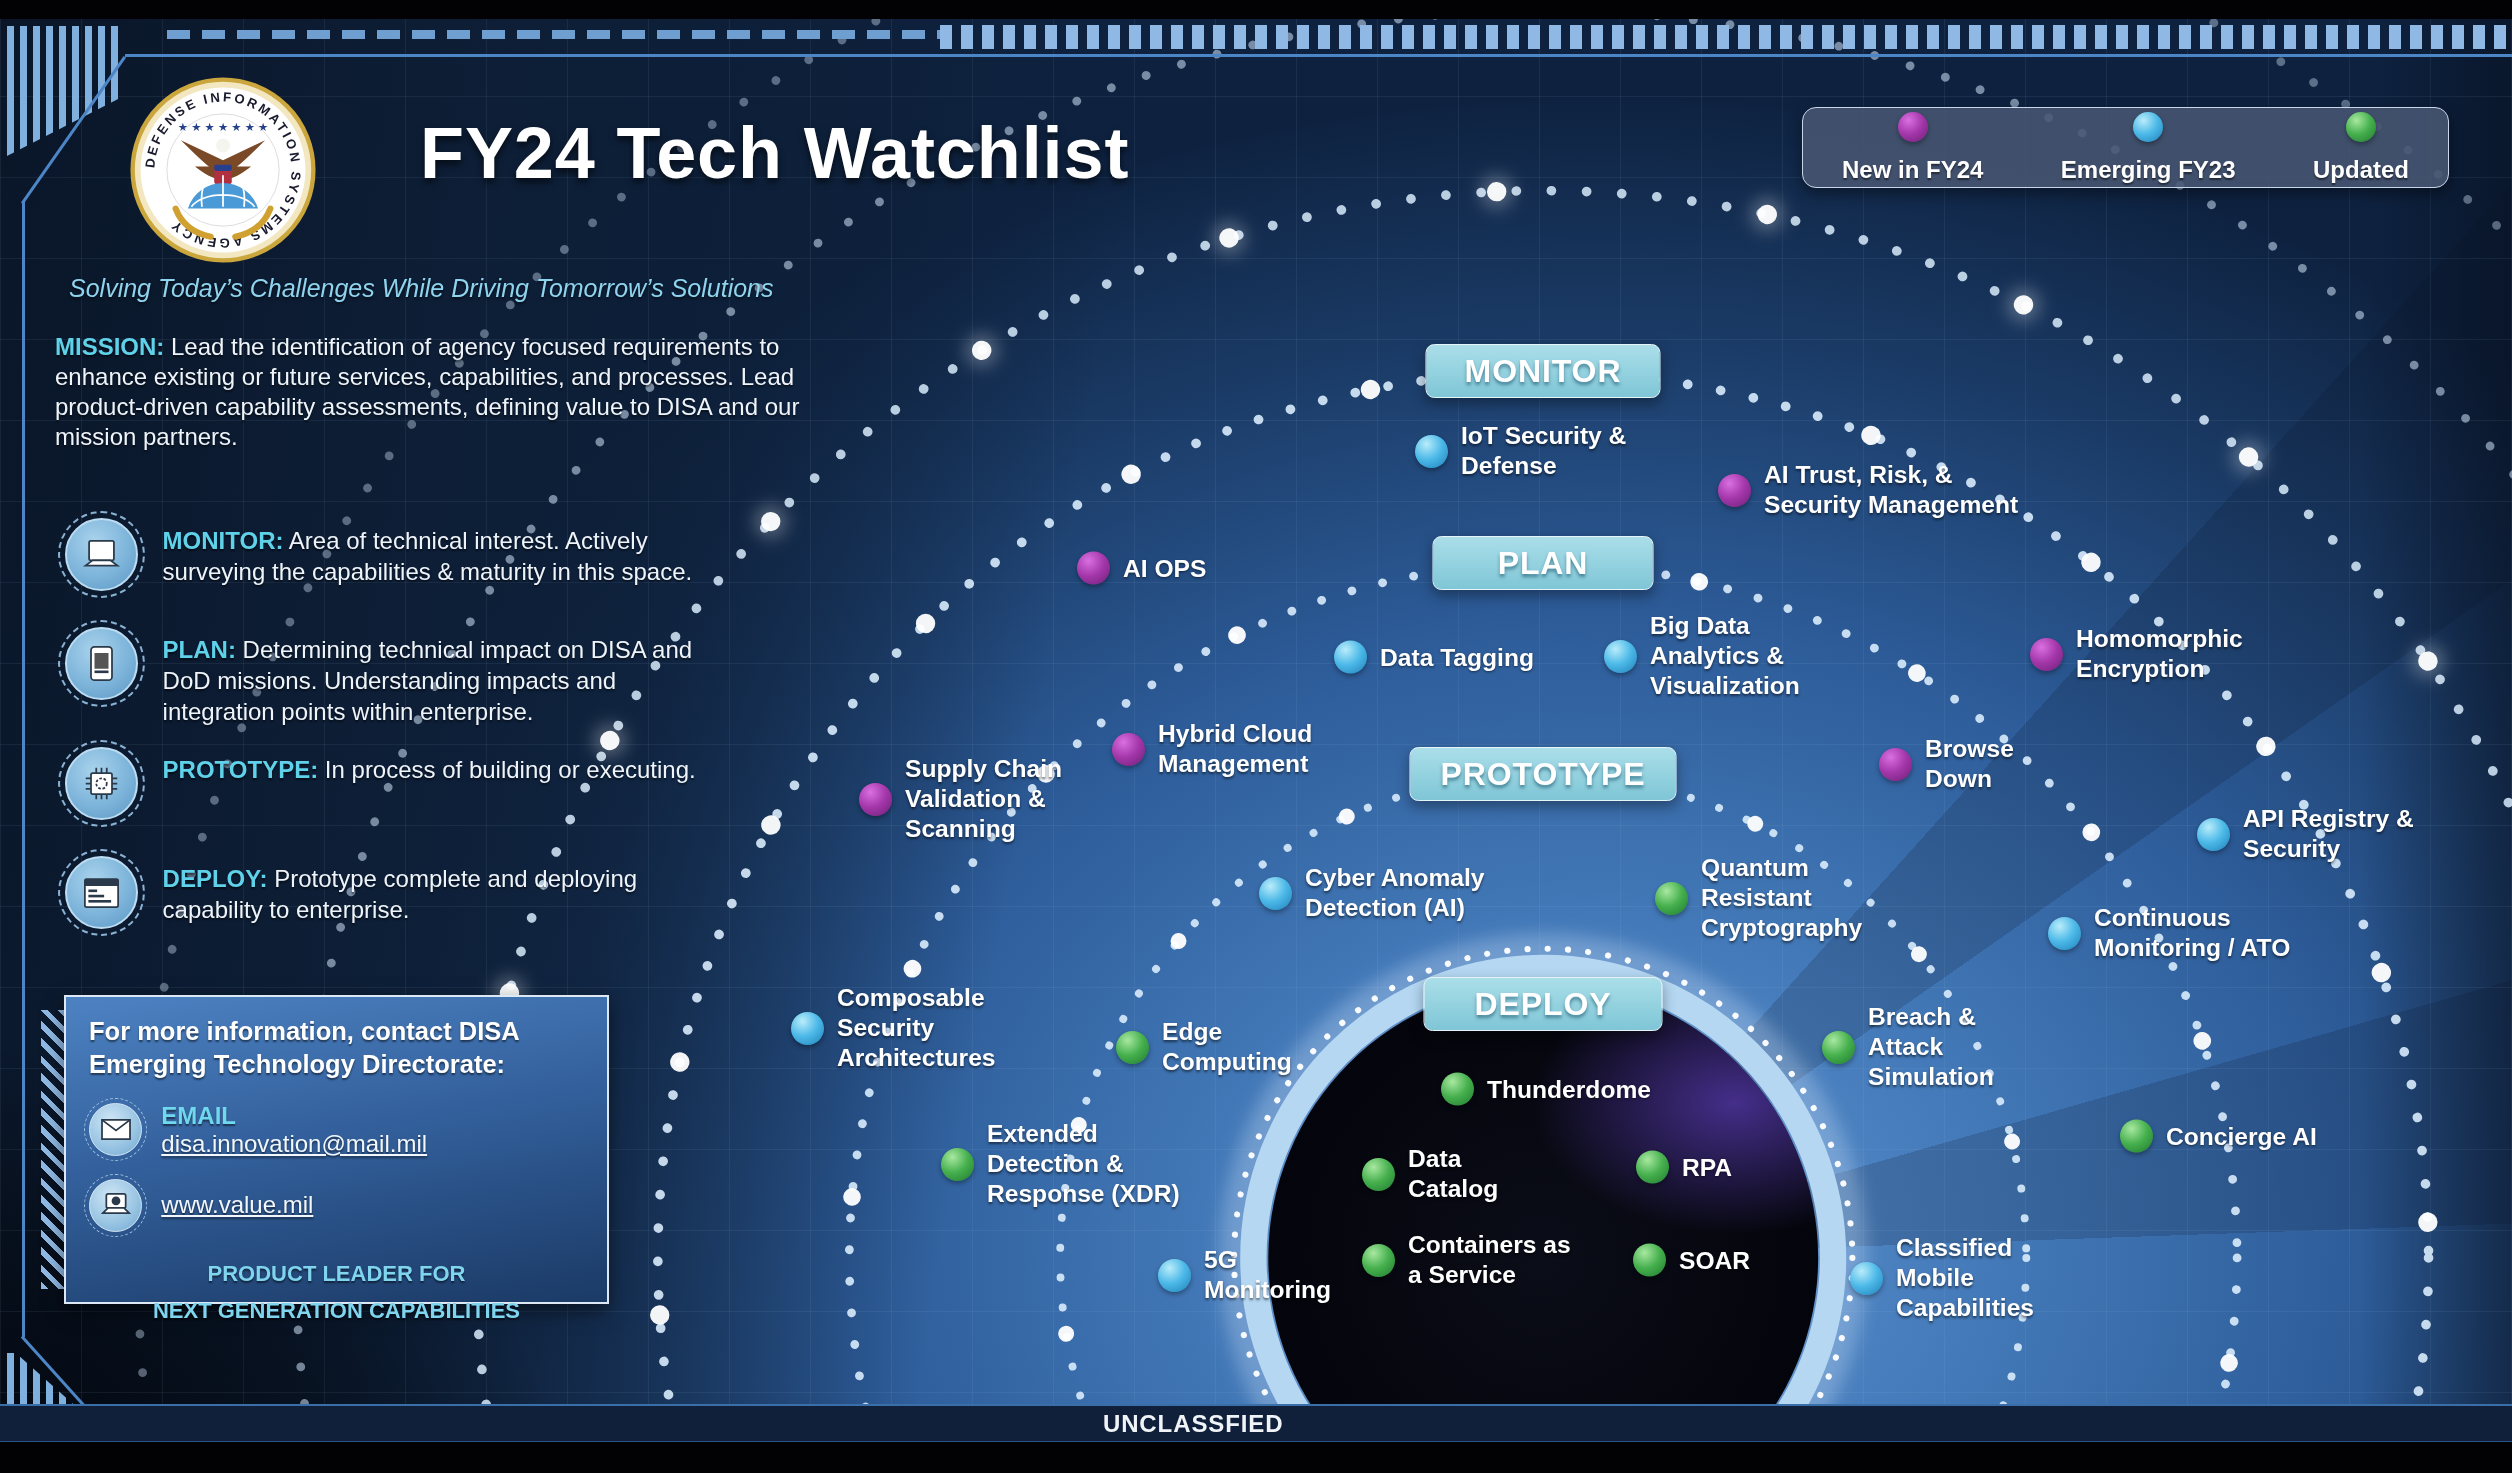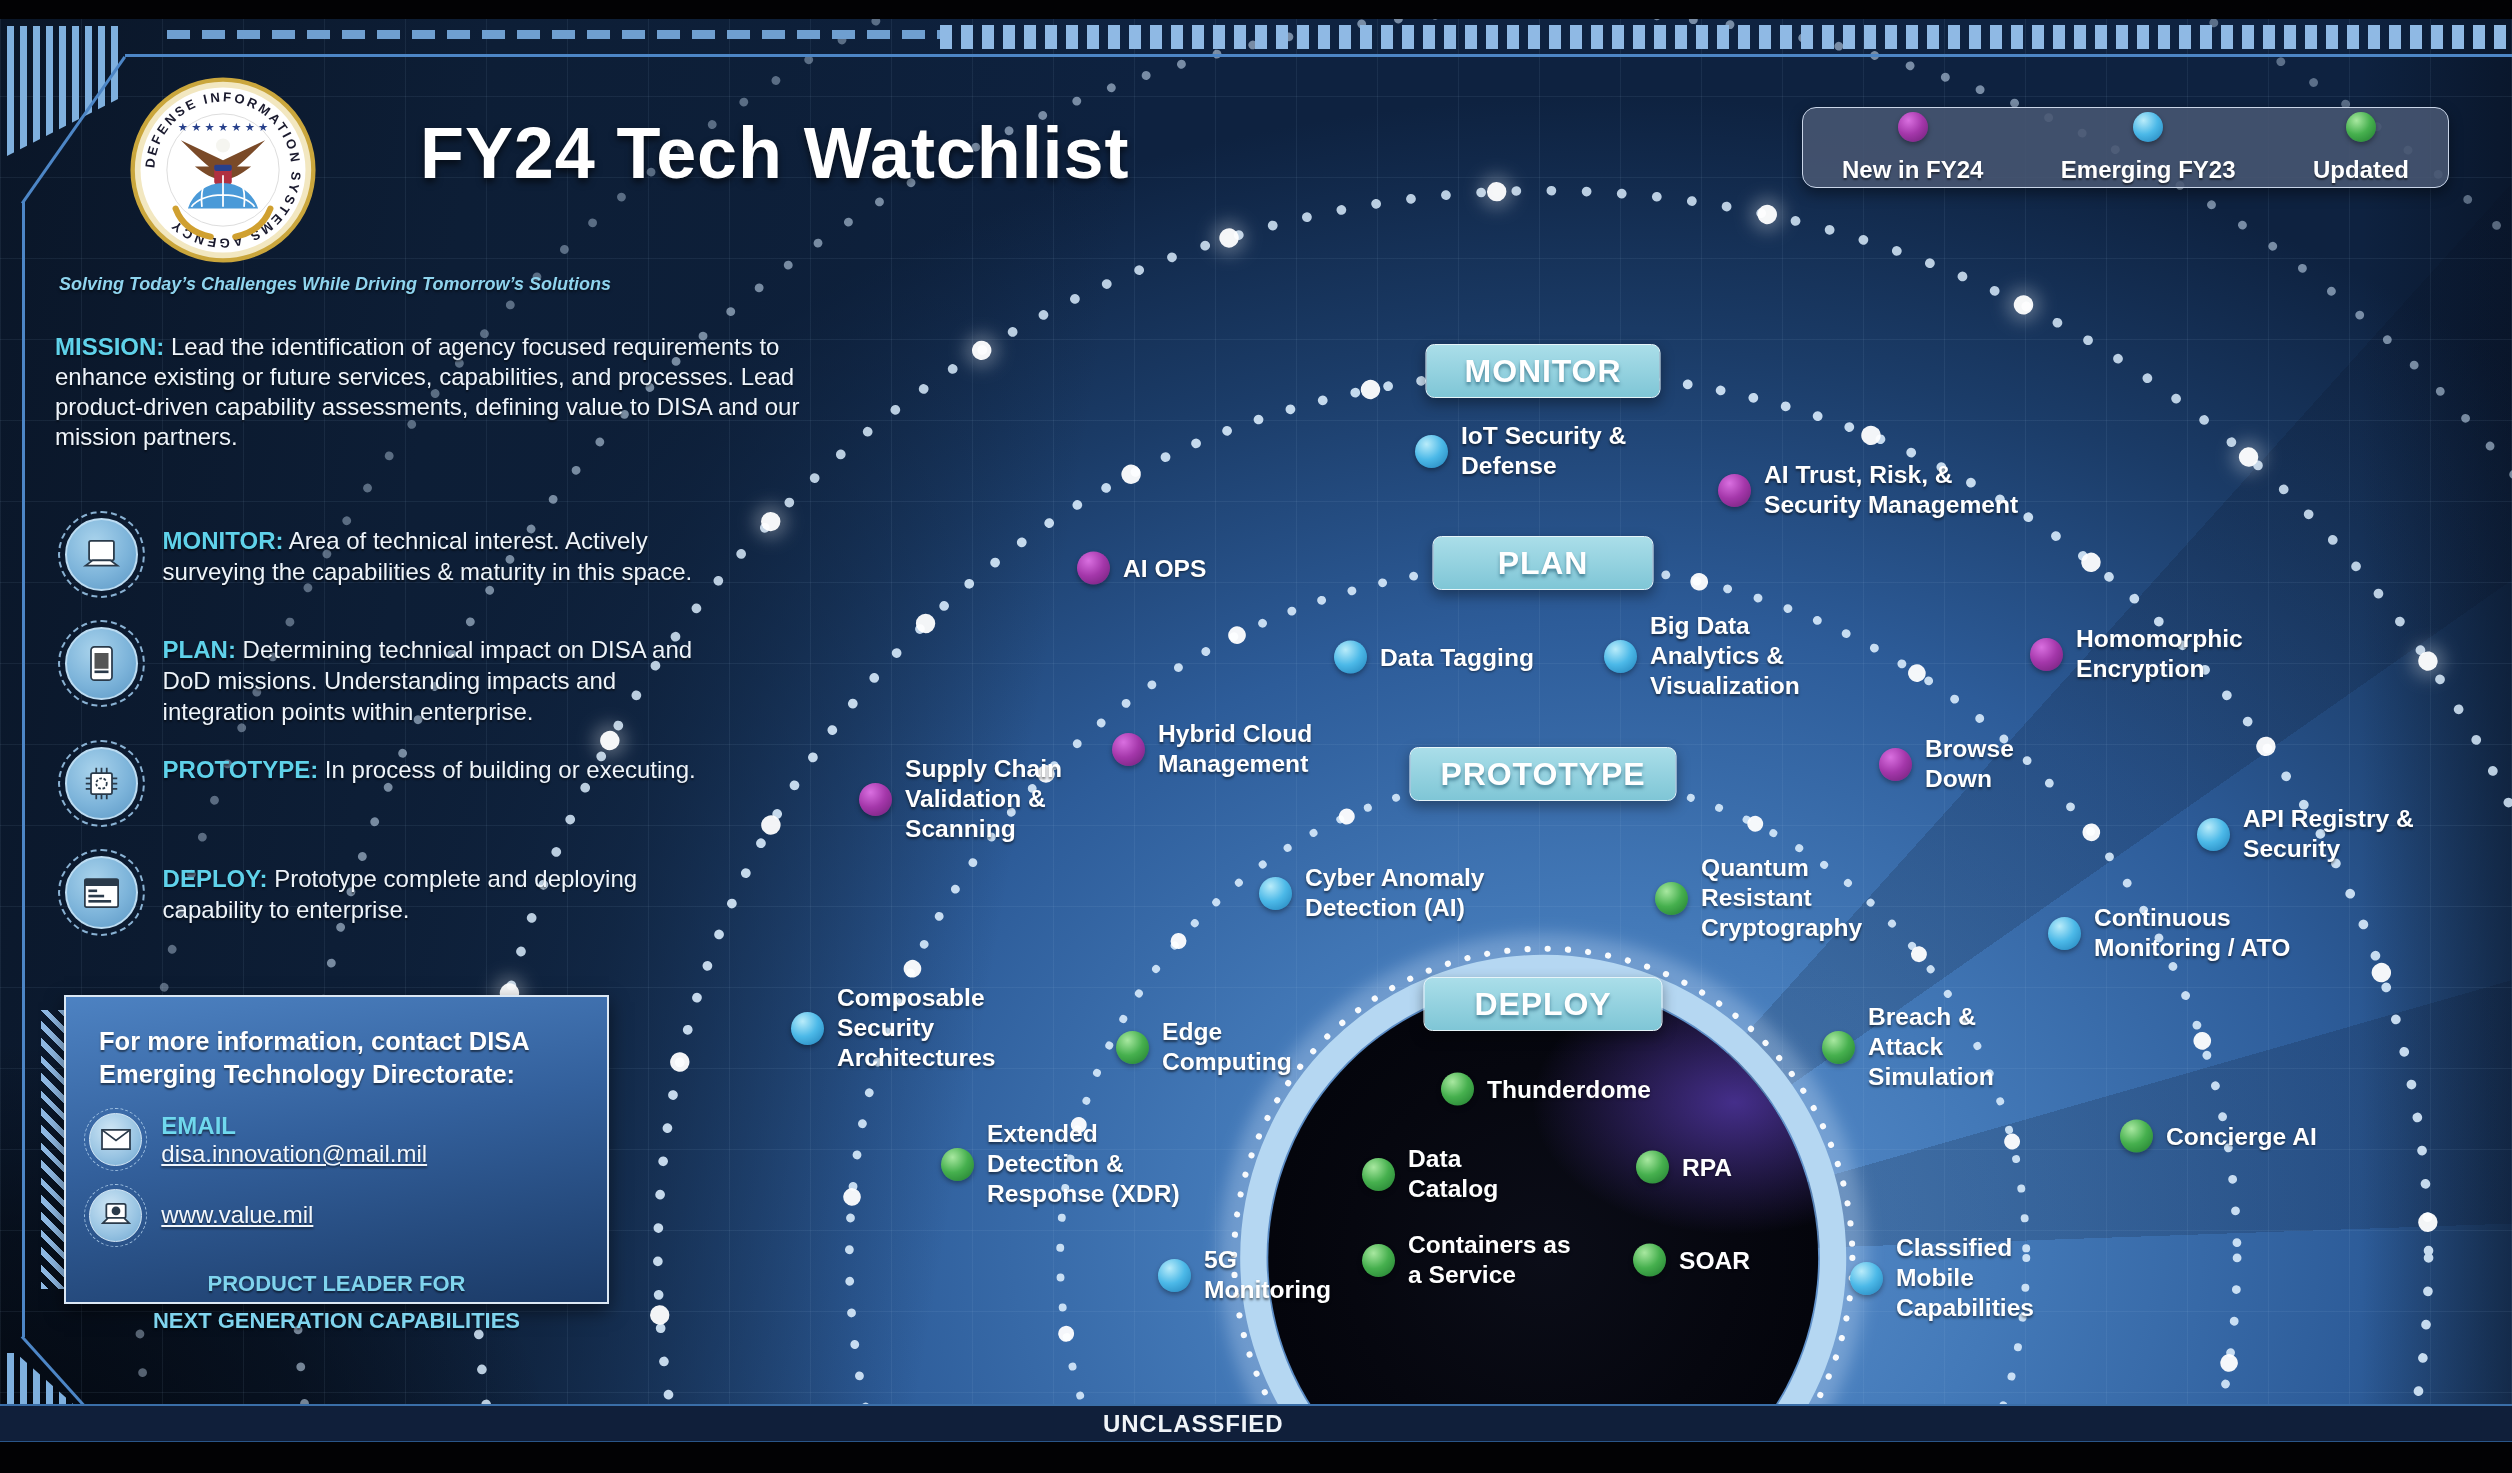--- a/index.html
+++ b/index.html
@@ -52,38 +52,38 @@
     box-shadow:0 5.3px 14px rgba(0,0,0,.4);}
   .legend-item{display:flex;align-items:center;gap:14px;flex-direction:column;}
   .legend-item .lbl{color:#fff;font-size:24px;font-weight:bold;text-shadow:0 1.8px 1.8px rgba(0,0,0,.5);}
   .dot{width:33px;height:33px;border-radius:50%;flex:none;box-shadow:0 2.6px 5.3px rgba(0,0,0,.35);}
   .dot.sm{width:30px;height:30px;}
   .dot.new{background:radial-gradient(circle at 35% 28%, #d96fe0 0%, #a437aa 48%, #6d1f76 100%);}
   .dot.existing{background:radial-gradient(circle at 35% 28%, #b9ecfa 0%, #4cb9e8 48%, #1f7fb8 100%);}
   .dot.updated{background:radial-gradient(circle at 35% 28%, #a8e8a0 0%, #46b04e 48%, #1f7a2e 100%);}
 
   
-  .tagline{position:absolute;left:59px;top:274px;z-index:5;color:#8fd4ee;font-size:18px;font-weight:bold;
+  .tagline{position:absolute;left:69px;top:274px;z-index:5;color:#8fd4ee;font-size:25px;font-weight:normal;
     font-style:italic;text-shadow:0 1.8px 2.6px rgba(0,0,0,.5);}
   .mission{position:absolute;left:55px;top:332px;width:773px;z-index:5;color:#eef4fa;font-size:24px;
     line-height:1.25;text-shadow:0 1.8px 1.8px rgba(0,0,0,.5);}
   .kw{color:#5fd2ea;font-weight:bold;}
   .stage-row{position:absolute;left:65px;z-index:5;display:flex;gap:24.6px;align-items:flex-start;width:632px;}
   .stage-ico{position:relative;width:69px;height:69px;border-radius:50%;flex:none;margin-top:-7px;
     background:radial-gradient(circle at 40% 32%, #a9d3ec 0%, #7db4da 55%, #5a96c4 100%);
     border:2.6px solid #bcdcf2;display:flex;align-items:center;justify-content:center;}
   .stage-ico::before{content:"";position:absolute;inset:-8.8px;border:2.6px dashed rgba(160,205,240,.85);border-radius:50%;}
   .stage-txt{color:#eef4fa;font-size:24px;line-height:1.3;text-shadow:0 1.8px 1.8px rgba(0,0,0,.5);margin-top:0;}
   
   .contact{position:absolute;left:64px;top:995px;width:545px;height:309px;z-index:5;box-sizing:border-box;
     background:linear-gradient(170deg,#4d82c2 0%,#33609c 45%,#1b3a66 100%);
     border:2.6px solid #dce8f4;box-shadow:0 7px 17.6px rgba(0,0,0,.5);padding:17.6px 23px;}
   .contact-hatch{position:absolute;left:41px;top:1010px;width:23px;height:279px;z-index:5;
     background:repeating-linear-gradient(45deg,#8fb9e4 0 5.3px, transparent 5.3px 12.3px);}
-  .contact h3{margin:10px;color:#fff;font-size:25.5px;line-height:1.3;text-shadow:0 1.8px 1.8px rgba(0,0,0,.5);}
+  .contact h3{margin:0;color:#fff;font-size:25.5px;line-height:1.3;text-shadow:0 1.8px 1.8px rgba(0,0,0,.5);}
   .c-row{display:flex;align-items:center;gap:19.3px;margin-top:21px;}
   .c-ico{position:relative;width:51px;height:51px;border-radius:50%;flex:none;
     background:radial-gradient(circle at 40% 32%, #cfe6f5 0%, #97c3e2 60%, #6ea6d0 100%);
     border:1.8px solid #d5e8f6;display:flex;align-items:center;justify-content:center;}
   .c-ico::before{content:"";position:absolute;inset:-6.1px;border:1.8px dashed rgba(190,220,245,.8);border-radius:50%;}
   .c-label{color:#6fd8ee;font-size:24px;font-weight:bold;text-shadow:0 1.8px 1.8px rgba(0,0,0,.5);}
   .c-link{color:#f2f7fc;font-size:24px;text-decoration:underline;text-shadow:0 1.8px 1.8px rgba(0,0,0,.5);}
   .c-footer{margin-top:23px;text-align:center;color:#7fd4ee;font-size:22px;font-weight:bold;line-height:1.7;
     text-shadow:0 1.8px 1.8px rgba(0,0,0,.5);}
 

